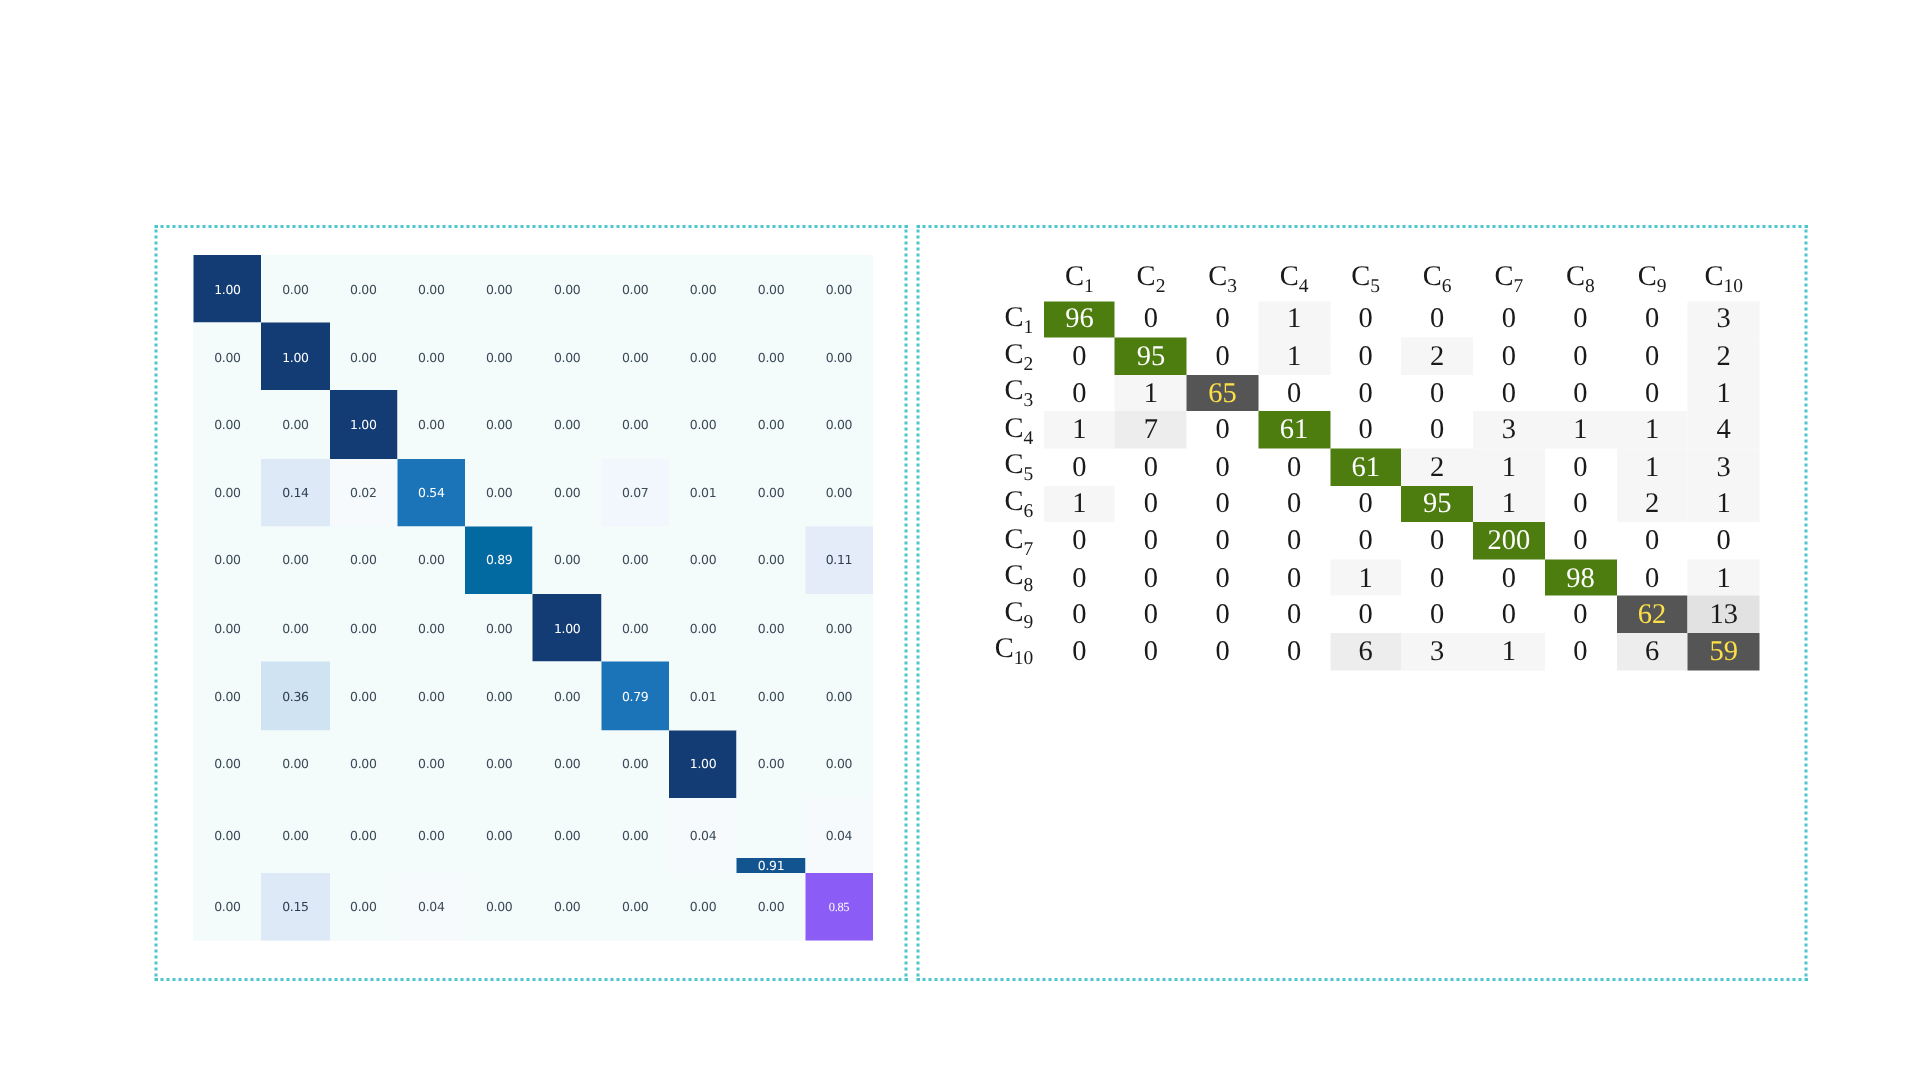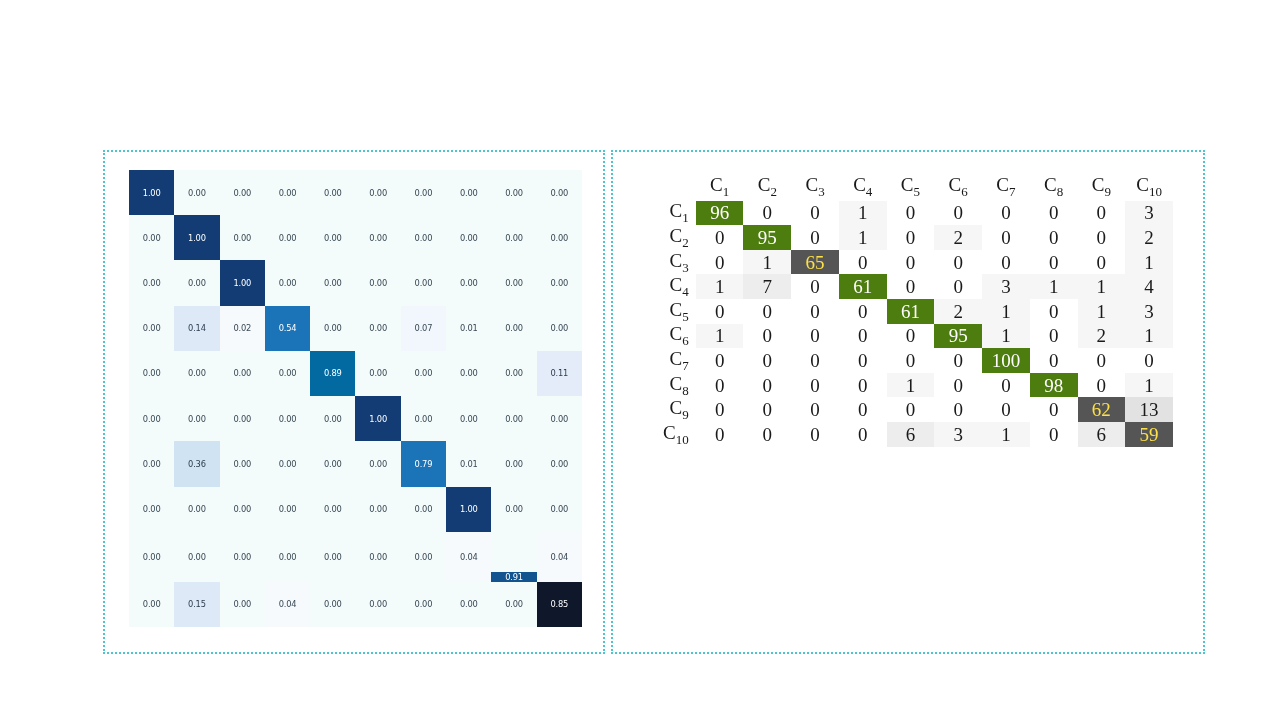--- a/index.html
+++ b/index.html
@@ -238,21 +238,21 @@
         <div class="hm-cell" style="background: rgb(246, 250, 253); color: rgb(58, 74, 86);">0.04</div>
         <div class="hm-cell" style="background: rgb(244, 251, 251); color: rgb(58, 74, 86);">0.00</div>
         <div class="hm-cell" style="background: rgb(221, 233, 246); color: rgb(44, 62, 80);">0.15</div>
         <div class="hm-cell" style="background: rgb(244, 251, 251); color: rgb(58, 74, 86);">0.00</div>
         <div class="hm-cell" style="background: rgb(246, 250, 253); color: rgb(58, 74, 86);">0.04</div>
         <div class="hm-cell" style="background: rgb(244, 251, 251); color: rgb(58, 74, 86);">0.00</div>
         <div class="hm-cell" style="background: rgb(244, 251, 251); color: rgb(58, 74, 86);">0.00</div>
         <div class="hm-cell" style="background: rgb(244, 251, 251); color: rgb(58, 74, 86);">0.00</div>
         <div class="hm-cell" style="background: rgb(244, 251, 251); color: rgb(58, 74, 86);">0.00</div>
         <div class="hm-cell" style="background: rgb(244, 251, 251); color: rgb(58, 74, 86);">0.00</div>
-        <div class="hm-cell" style="background: #0f172a; color: rgb(255, 255, 255);">0.85</div>
+        <div class="hm-cell" style="background: #8b5cf6; color: rgb(255, 255, 255); font-family: Liberation Serif, serif;">0.85</div>
       </div>
   </div>
 
   <div class="panel right">
     <div class="gtable-wrap">
       <table class="gtable" id="gtable">
           <thead>
             <tr>
               <th class="corner"></th>
               <th class="colhead">C<span class="sub">1</span></th>
@@ -347,21 +347,21 @@
               <td class="lvl-1">1</td>
             </tr>
             <tr>
               <td class="rowhead">C<span class="sub">7</span></td>
               <td class="lvl-0">0</td>
               <td class="lvl-0">0</td>
               <td class="lvl-0">0</td>
               <td class="lvl-0">0</td>
               <td class="lvl-0">0</td>
               <td class="lvl-0">0</td>
-              <td class="lvl-diag-black">100</td>
+              <td class="lvl-diag-black">200</td>
               <td class="lvl-0">0</td>
               <td class="lvl-0">0</td>
               <td class="lvl-0">0</td>
             </tr>
             <tr>
               <td class="rowhead">C<span class="sub">8</span></td>
               <td class="lvl-0">0</td>
               <td class="lvl-0">0</td>
               <td class="lvl-0">0</td>
               <td class="lvl-0">0</td>

